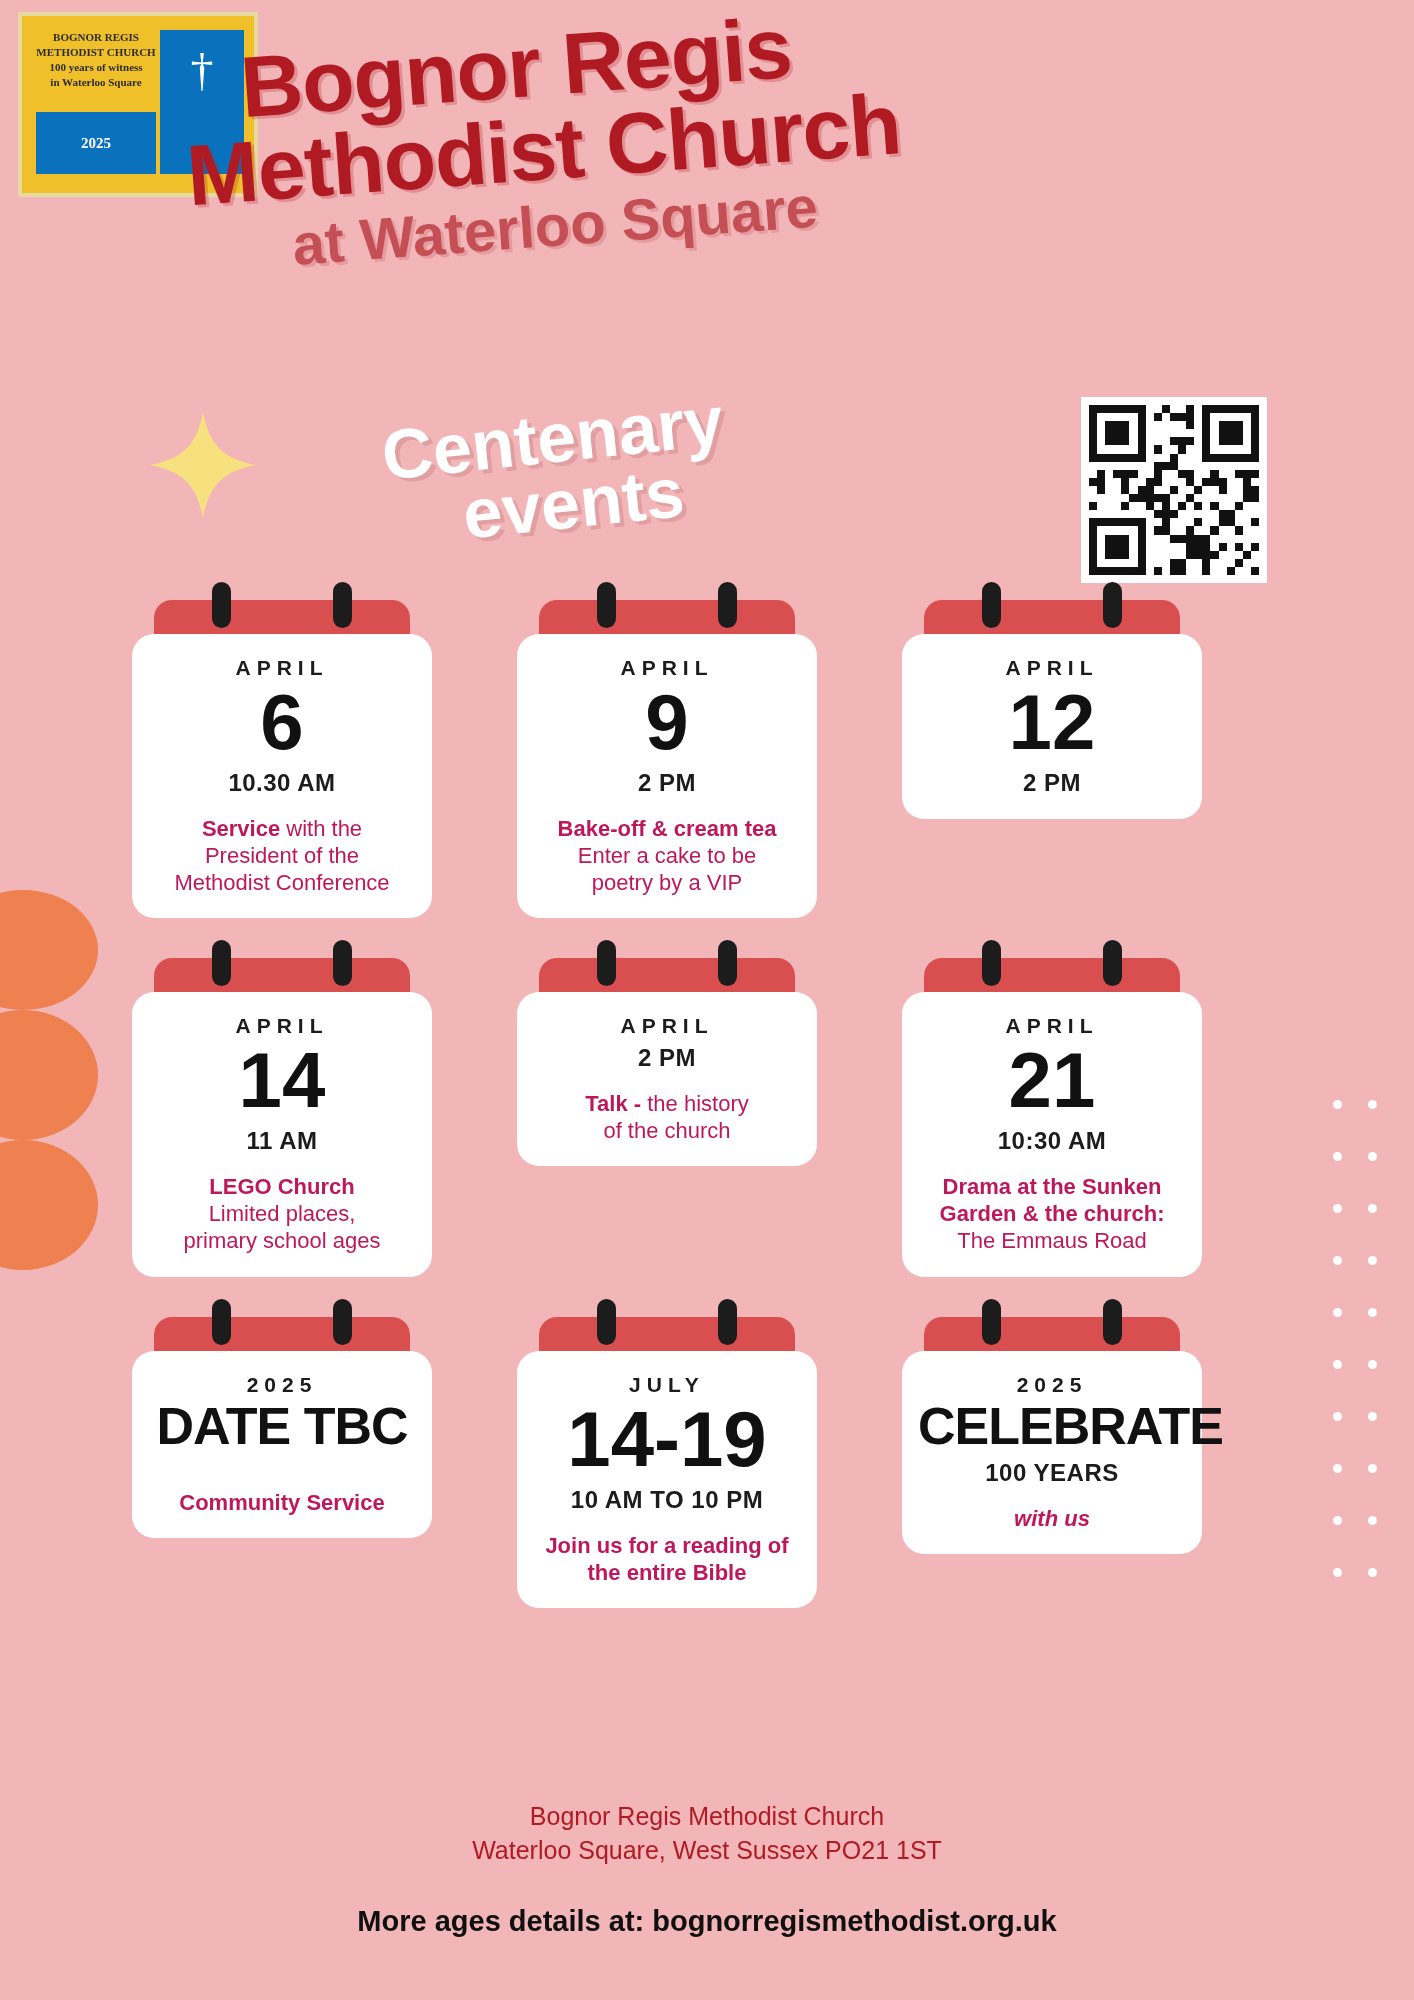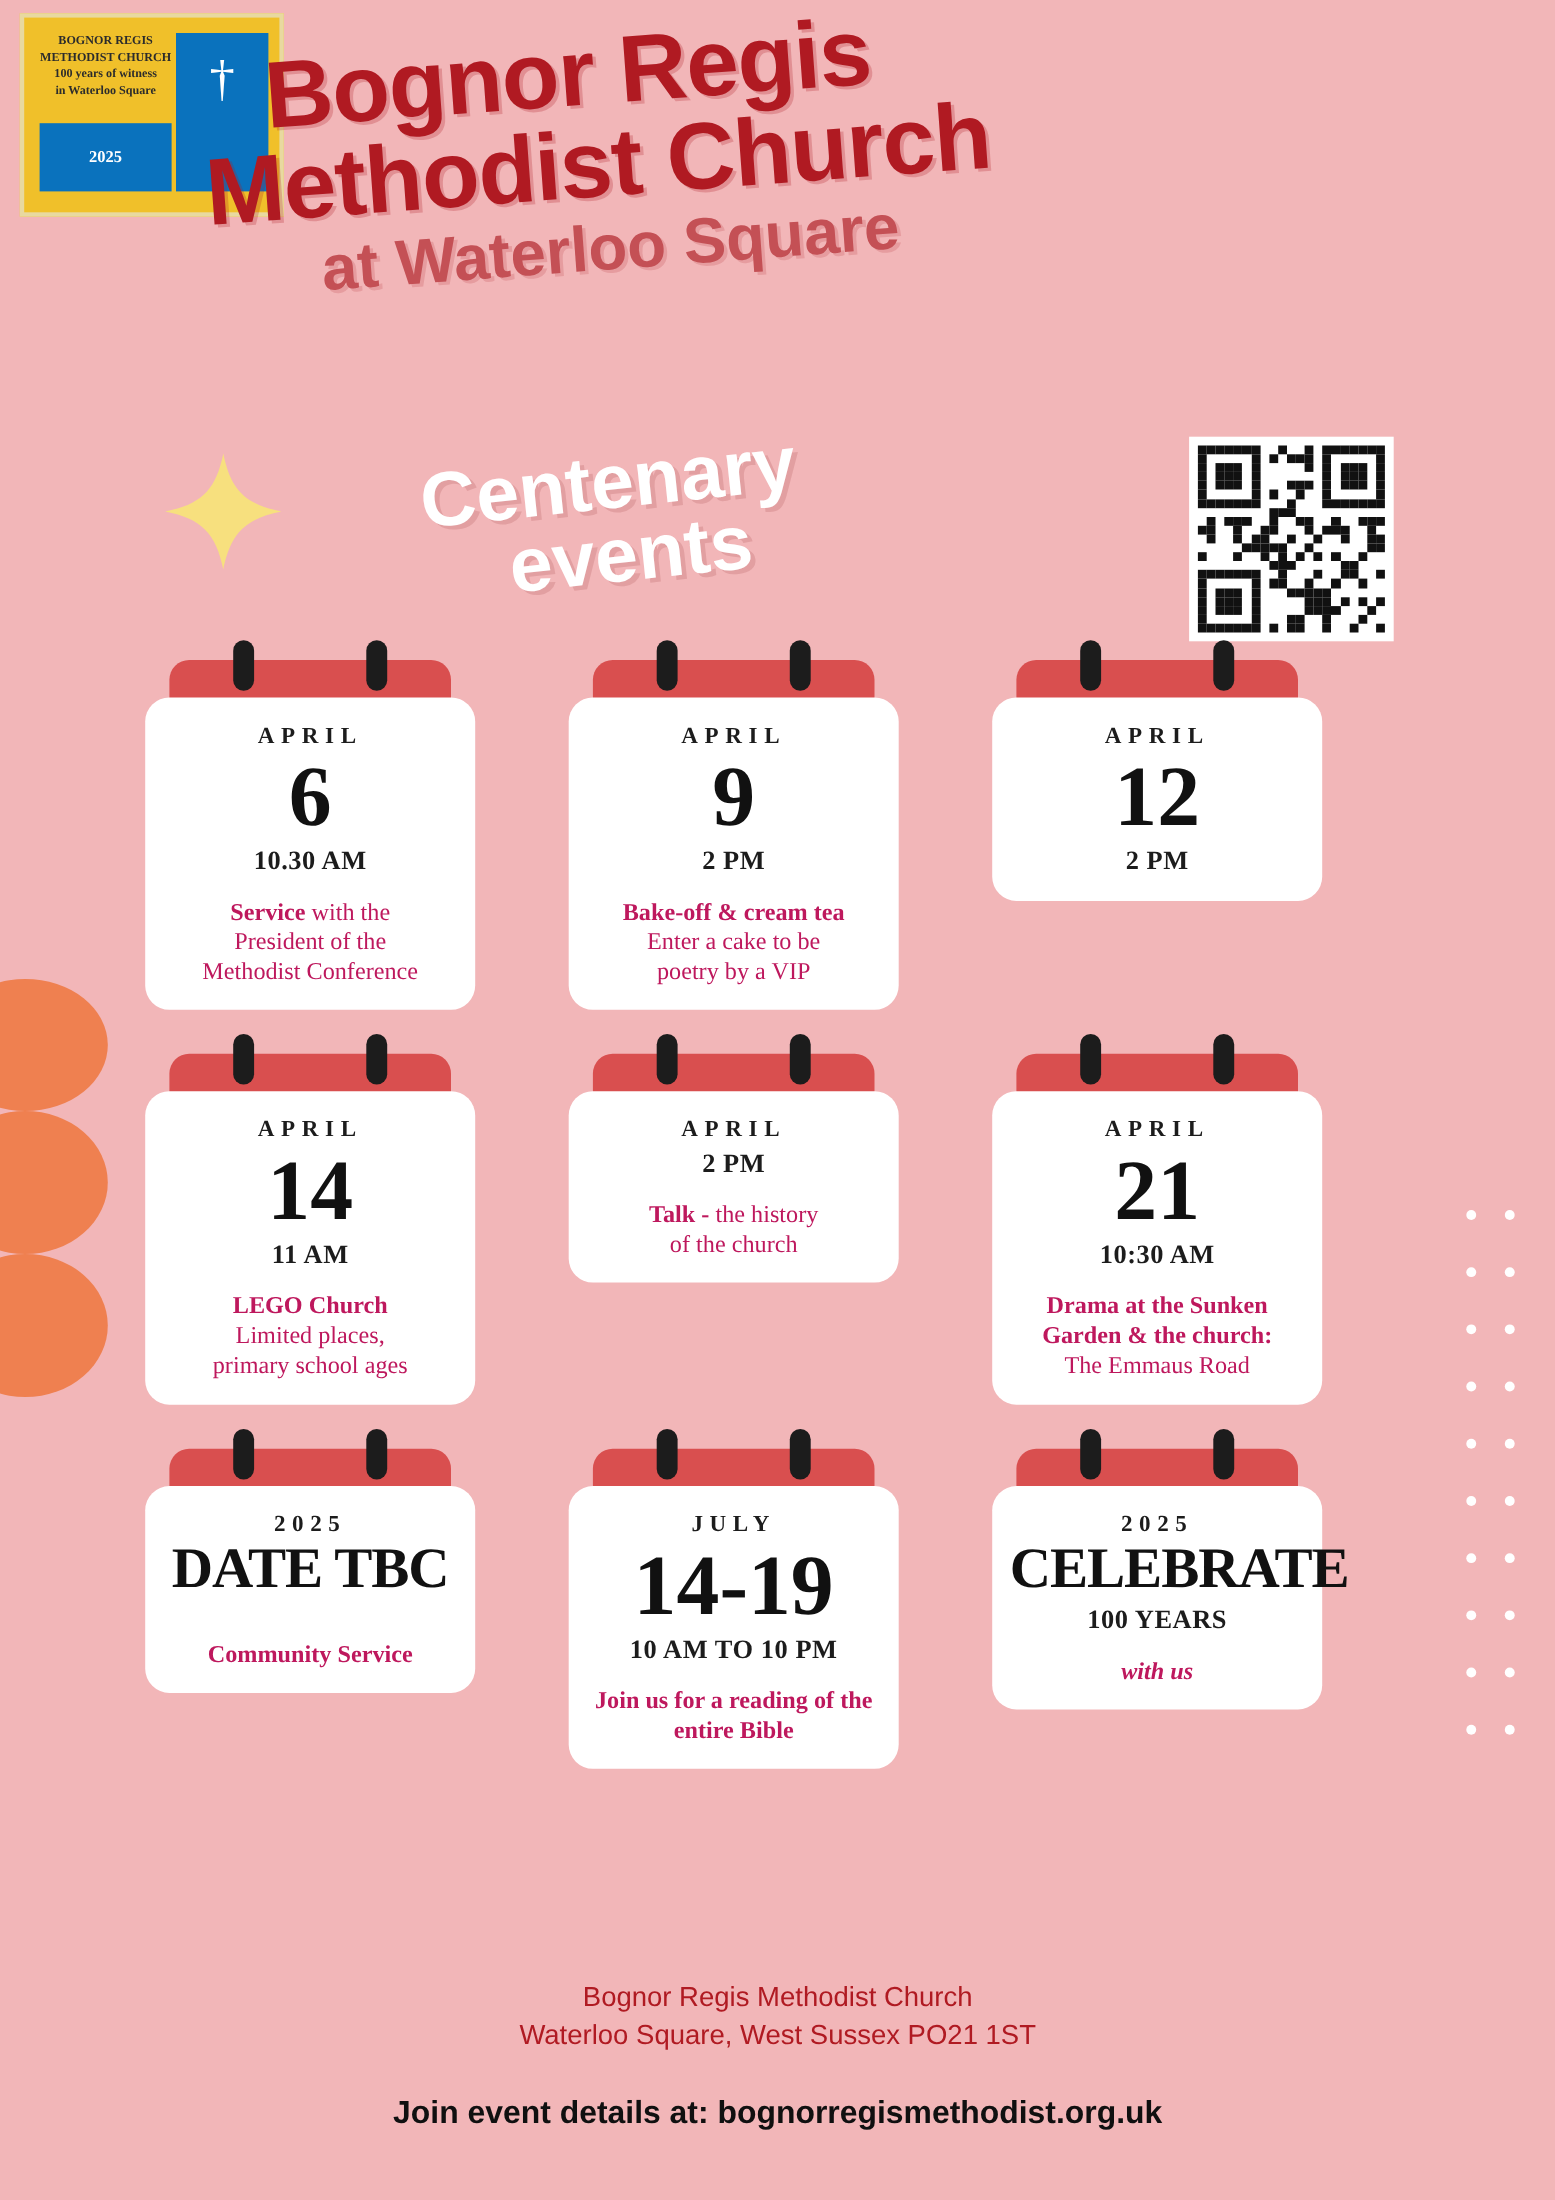--- a/index.html
+++ b/index.html
@@ -190,21 +190,20 @@
     top: 600px;
     width: 1150px;
     display: grid;
     grid-template-columns: repeat(3, 360px);
     grid-column-gap: 25px;
     grid-row-gap: 40px;
   }
   .card {
     position: relative;
     width: 300px;
-    font-family: Liberation Serif, serif;
   }
   .card-top {
     position: relative;
     height: 48px;
     background: #d94f4f;
     border-radius: 18px 18px 0 0;
     margin: 0 22px;
   }
   .ring {
     position: absolute;
@@ -894,13 +893,13 @@
         <div class="c-time">100 YEARS</div>
         <div class="c-desc"><i>with us</i></div>
       </div>
     </div>
   </div>
 
 <div class="addr">
   <div>Bognor Regis Methodist Church</div>
   <div>Waterloo Square, West Sussex PO21 1ST</div>
 </div>
-<div class="more">Join event details at: bognorregismethodist.org.uk</div>
+<div class="more">More ages details at: bognorregismethodist.org.uk</div>
 
 </body></html>

